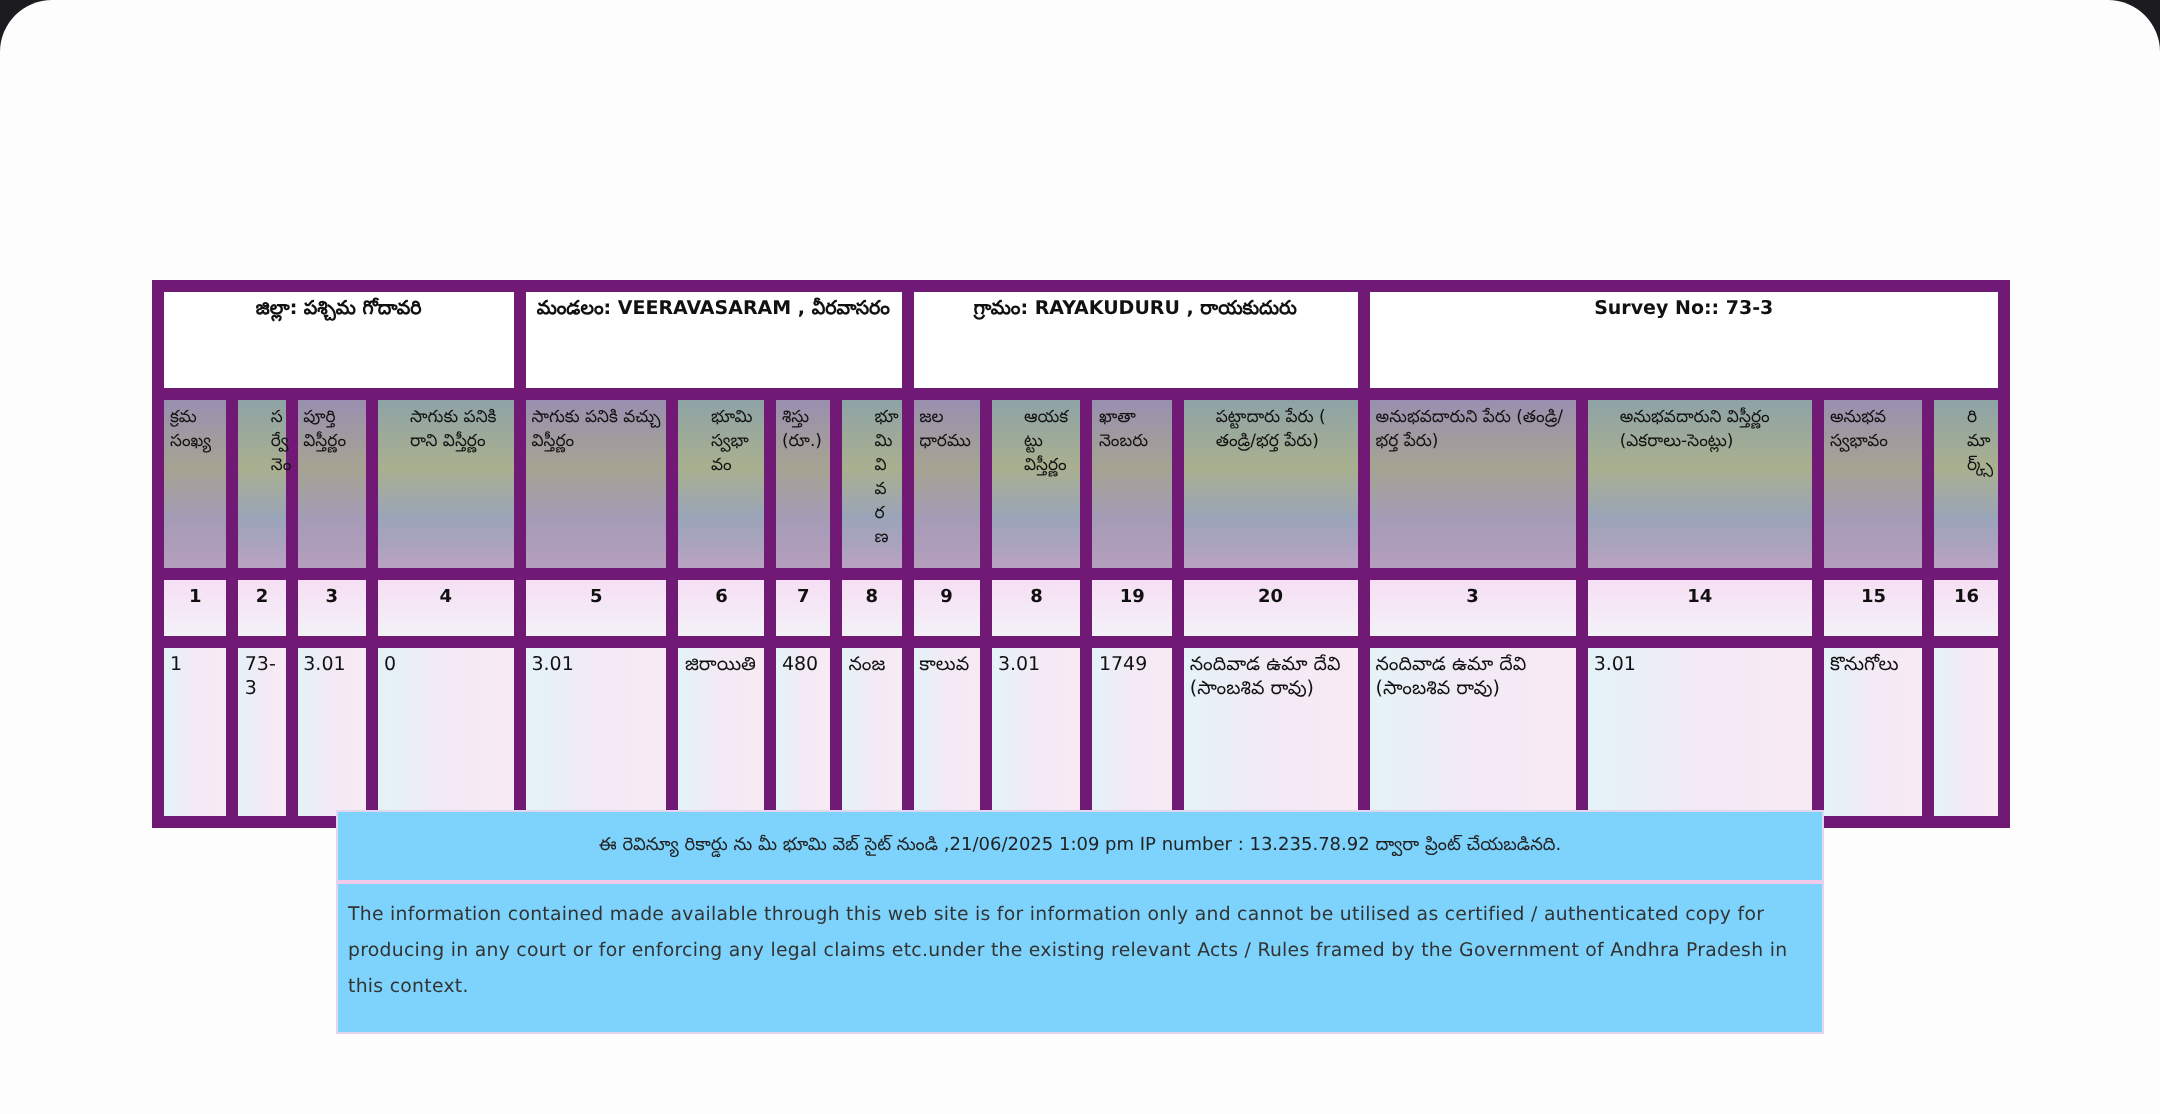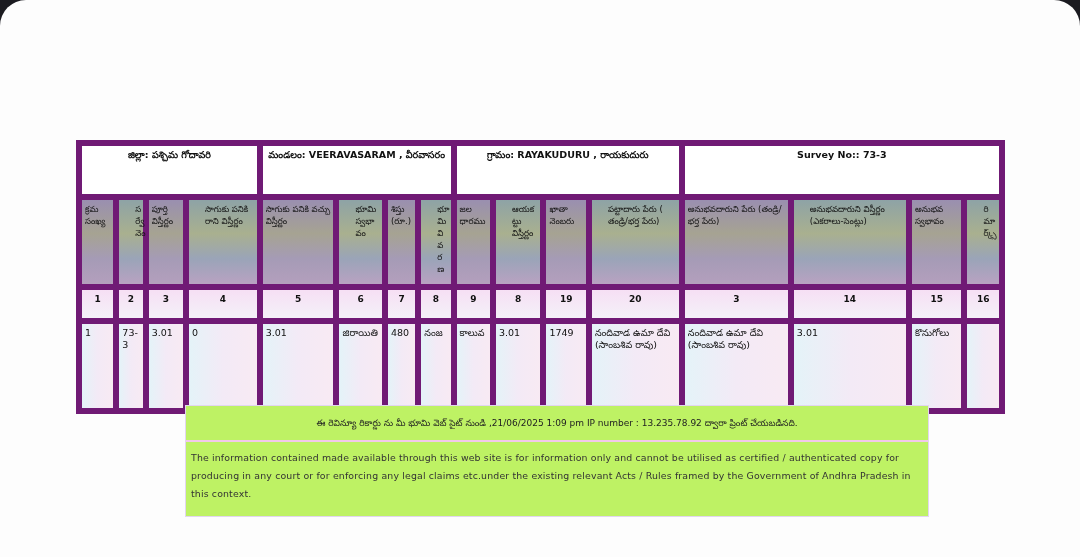--- a/index.html
+++ b/index.html
@@ -5,21 +5,21 @@
   html,body{margin:0;padding:0;}
   body{width:1080px;height:557px;background:#1b1b20;position:relative;overflow:hidden;font-family:"DejaVu Sans",sans-serif;}
   .paper{position:absolute;left:0;top:0;width:1080px;height:557px;background:#fdfdfd;border-radius:26px 26px 0 0;}
   table.rec{position:absolute;left:76px;top:140px;width:929px;border-collapse:collapse;table-layout:fixed;font-size:9px;color:#111;}
   table.rec td{border:6px solid #701a75;padding:3px 3px;vertical-align:top;line-height:12px;word-wrap:break-word;}
   .top td{height:42px;background:#fff;text-align:center;vertical-align:top;font-weight:bold;font-size:9.5px;padding-top:9px;}
   .hdr td{height:78px;background:linear-gradient(180deg,#9a8fb0 0%,#a6a392 40%,#a59bb6 70%,#b49fbd 100%);font-weight:normal;font-size:8.5px;text-align:left;padding-top:8px;}
   .hdr td:nth-child(2n){background:linear-gradient(180deg,#8ea3a6 0%,#a9b08f 40%,#9aa4b8 70%,#b9a2c2 100%);padding-left:16px;}
   .nums td{height:22px;background:linear-gradient(180deg,#f6dff4,#f4f1f8);text-align:center;vertical-align:middle;font-weight:bold;font-size:9px;}
   .data td{height:78px;background:linear-gradient(90deg,#e4f3f8,#f3eaf6 50%,#f8eaf3);font-size:9.5px;padding-top:8px;}
-  .footer{position:absolute;left:185px;top:405px;width:742px;height:110px;border:1px solid #e2d6ef;background:#bef264;}
+  .footer{position:absolute;left:168px;top:405px;width:742px;height:110px;border:1px solid #e2d6ef;background:#7dd3fc;}
   .footer .line1{height:34px;border-bottom:2px solid #f1c9ea;text-align:center;font-size:9px;line-height:34px;color:#222;}
   .footer .line2{padding:7px 6px 0 5px;font-size:9.4px;line-height:18px;color:#333;letter-spacing:0.15px;}
 </style>
 </head>
 <body>
 
 <div class="paper">
   <table class="rec">
     <colgroup>
       <col style="width:37px">

